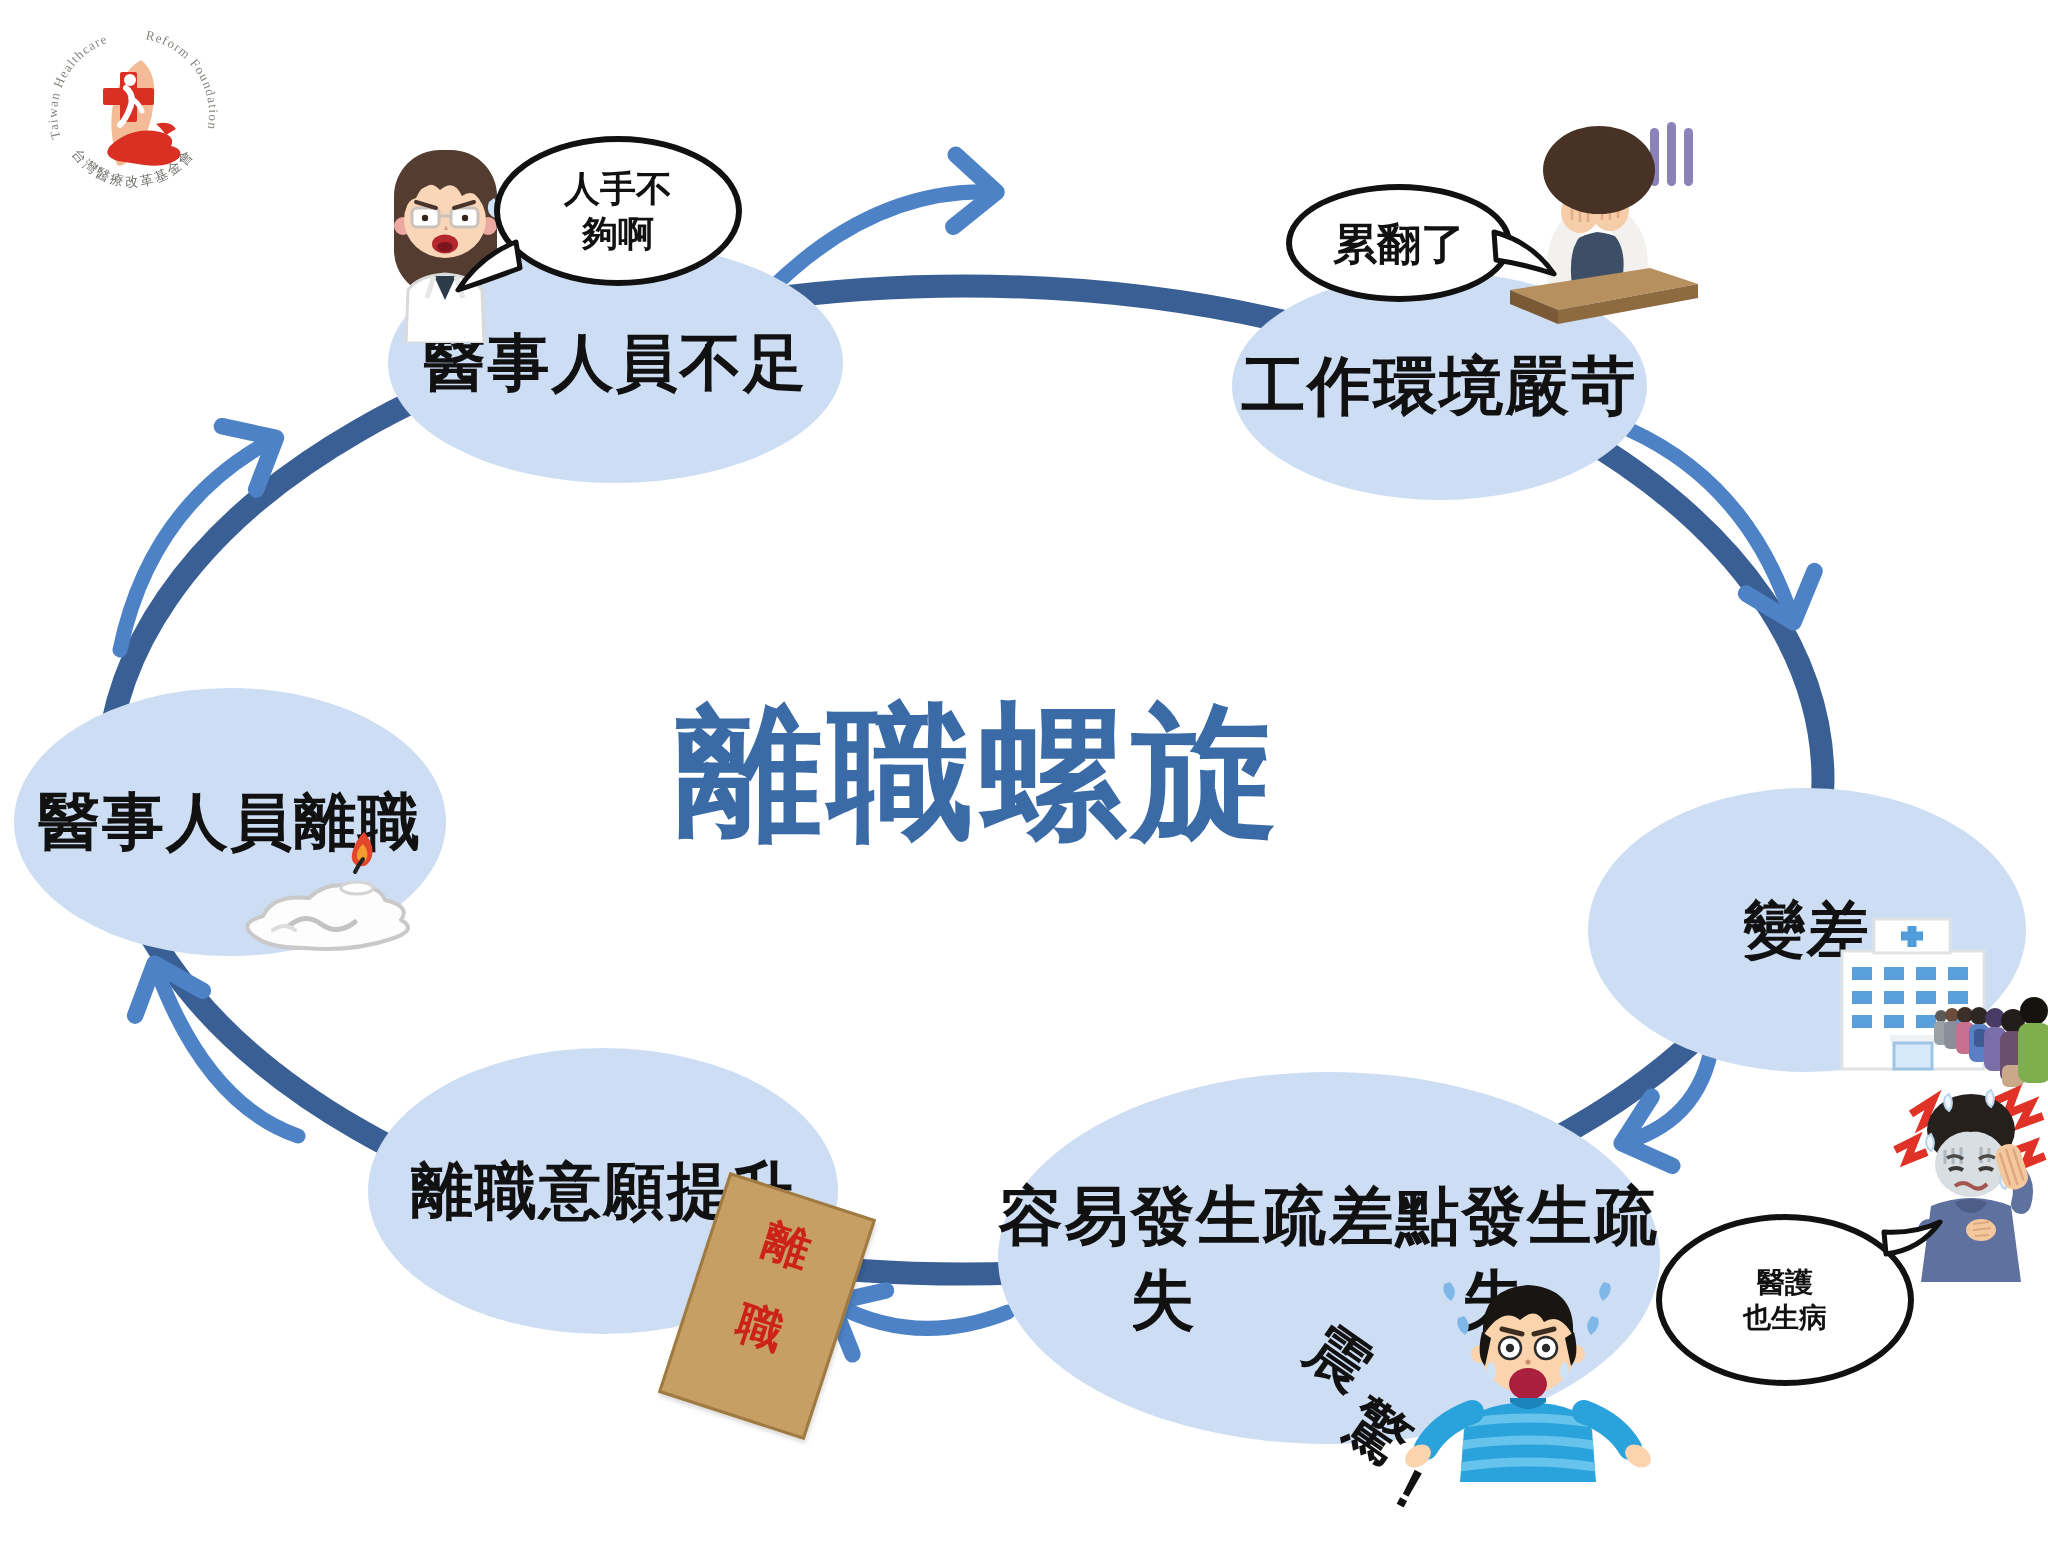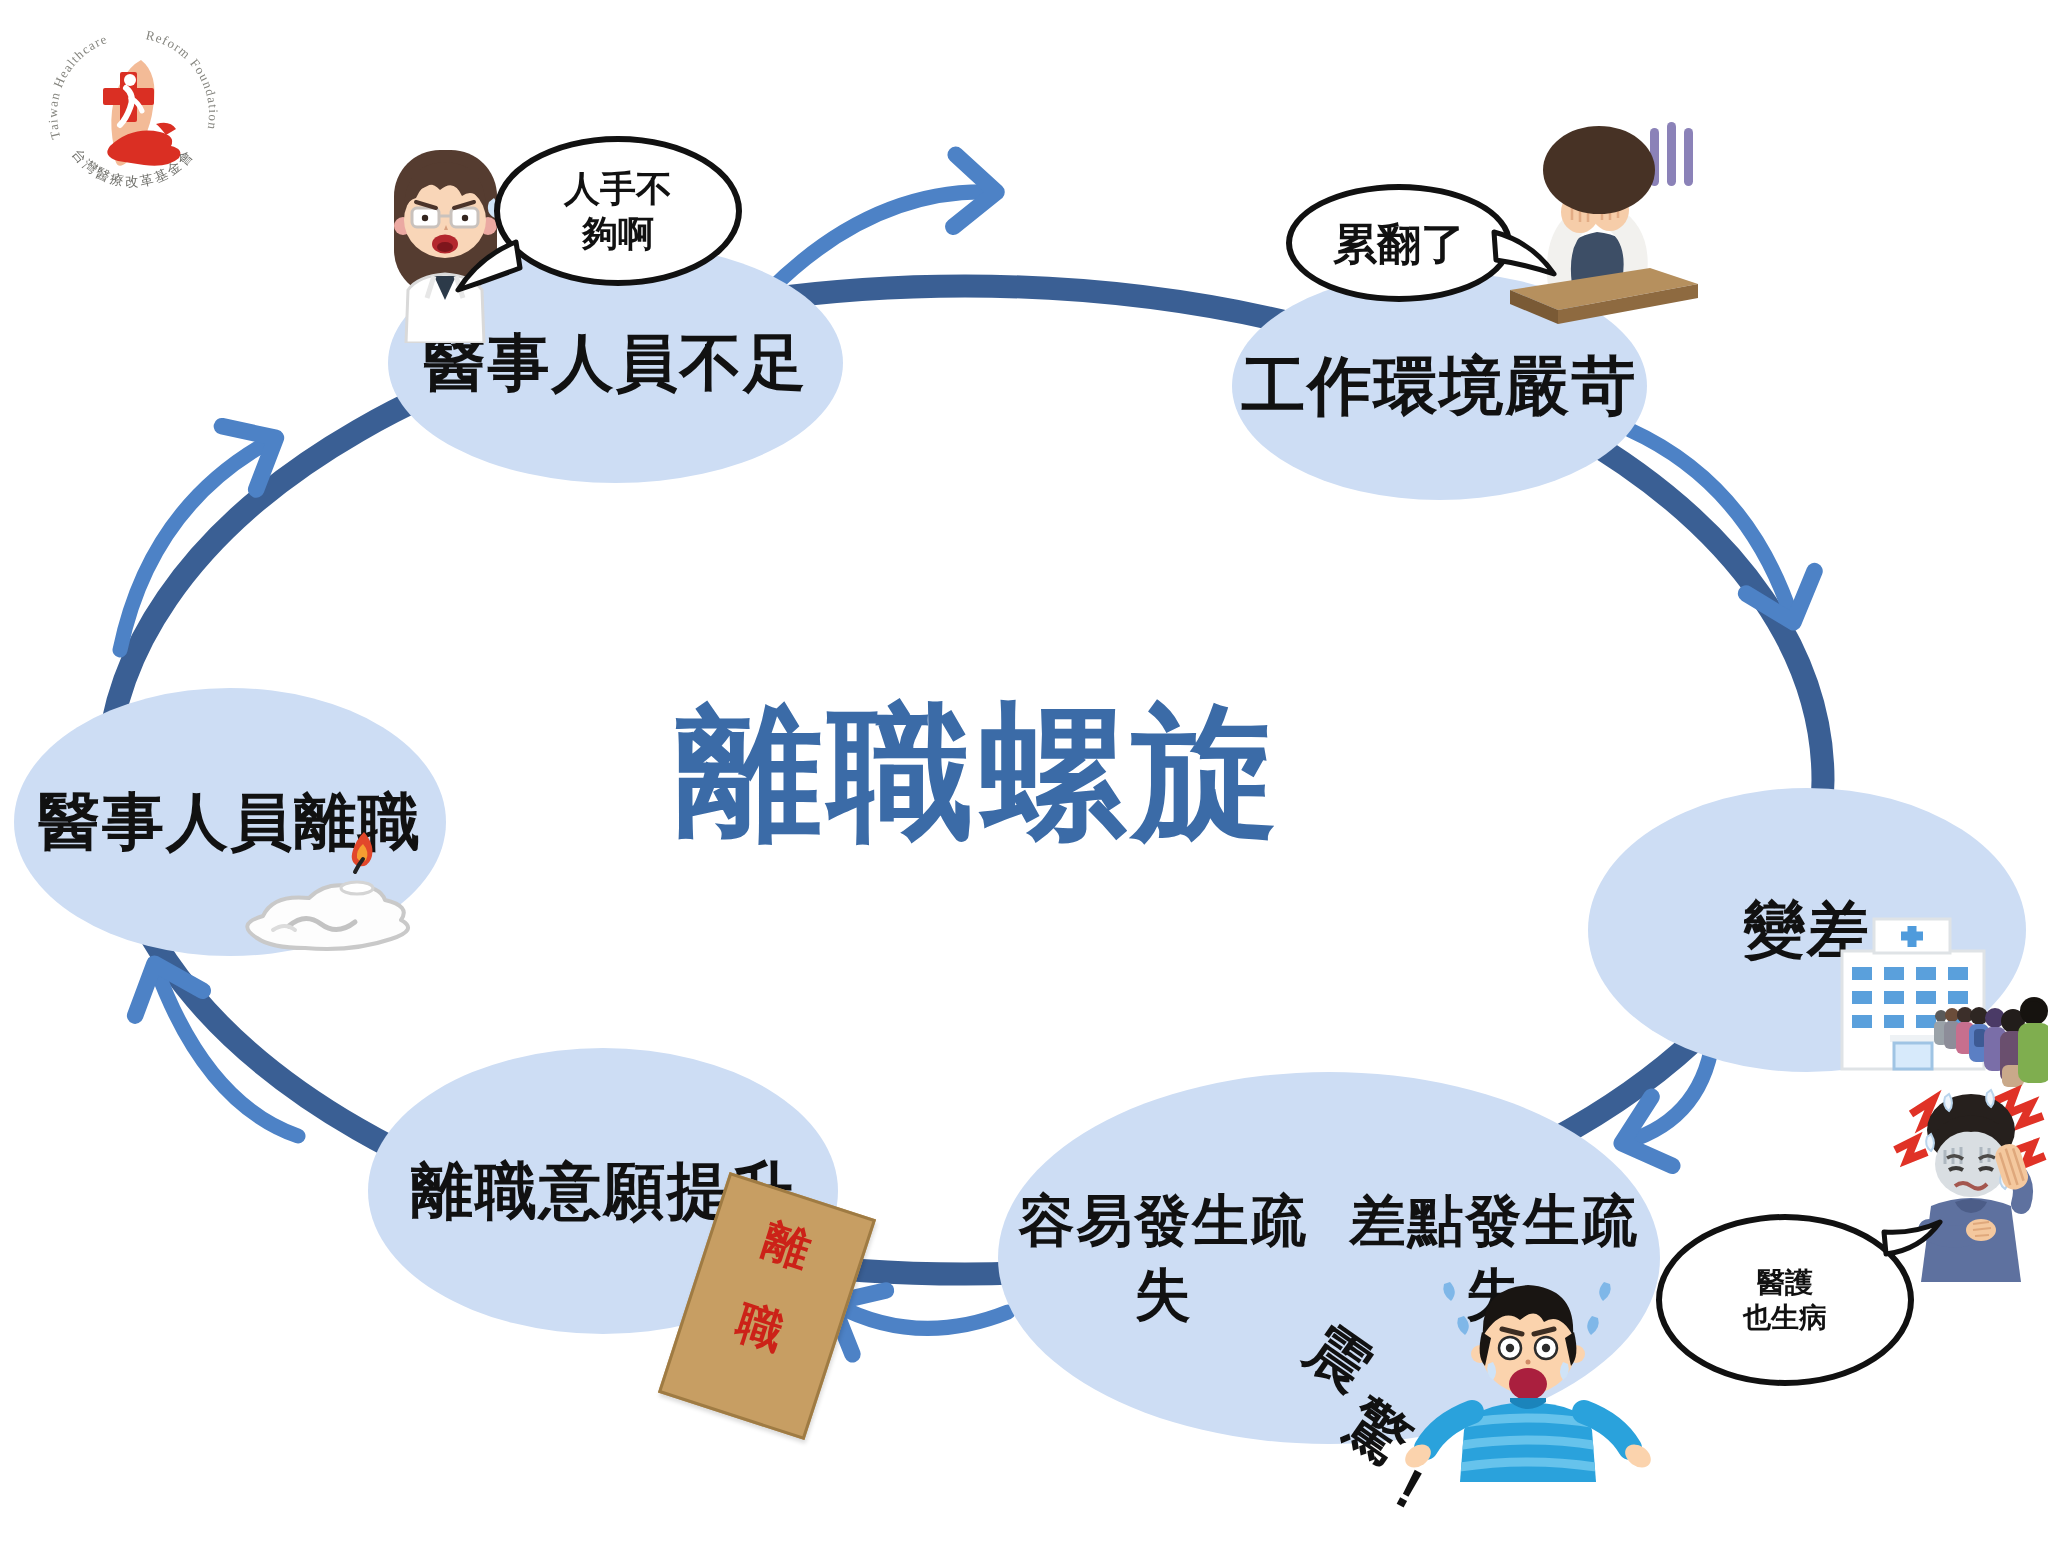--- a/index.html
+++ b/index.html
@@ -11,21 +11,21 @@
   
   .node{
     position:absolute;border-radius:50%;background:#cdddf4;
     display:flex;flex-direction:row;align-items:center;justify-content:center;
     color:#111;font-weight:bold;text-align:center;line-height:1.32;z-index:2;
   }
   .node span{display:block;letter-spacing:2px;}
   .n1{left:388px;top:243px;width:455px;height:240px;font-size:62px;}
   .n2{left:1232px;top:272px;width:415px;height:228px;font-size:64px;}
   .n3{left:1588px;top:788px;width:438px;height:284px;font-size:62px;}
-  .n4{left:998px;top:1072px;width:662px;height:372px;font-size:56px;}
+  .n4{left:998px;top:1072px;width:662px;height:372px;font-size:64px;}
   .n5{left:368px;top:1048px;width:470px;height:286px;font-size:62px;}
   .n6{left:14px;top:688px;width:432px;height:268px;font-size:62px;}
   
   .title{
     position:absolute;left:640px;top:700px;width:680px;text-align:center;
     font-size:146px;font-weight:bold;color:#3b6ba7;letter-spacing:6px;z-index:2;line-height:1;
   }
   
   .bubble{
     position:absolute;background:#ffffff;border:6px solid #111111;border-radius:50%;

